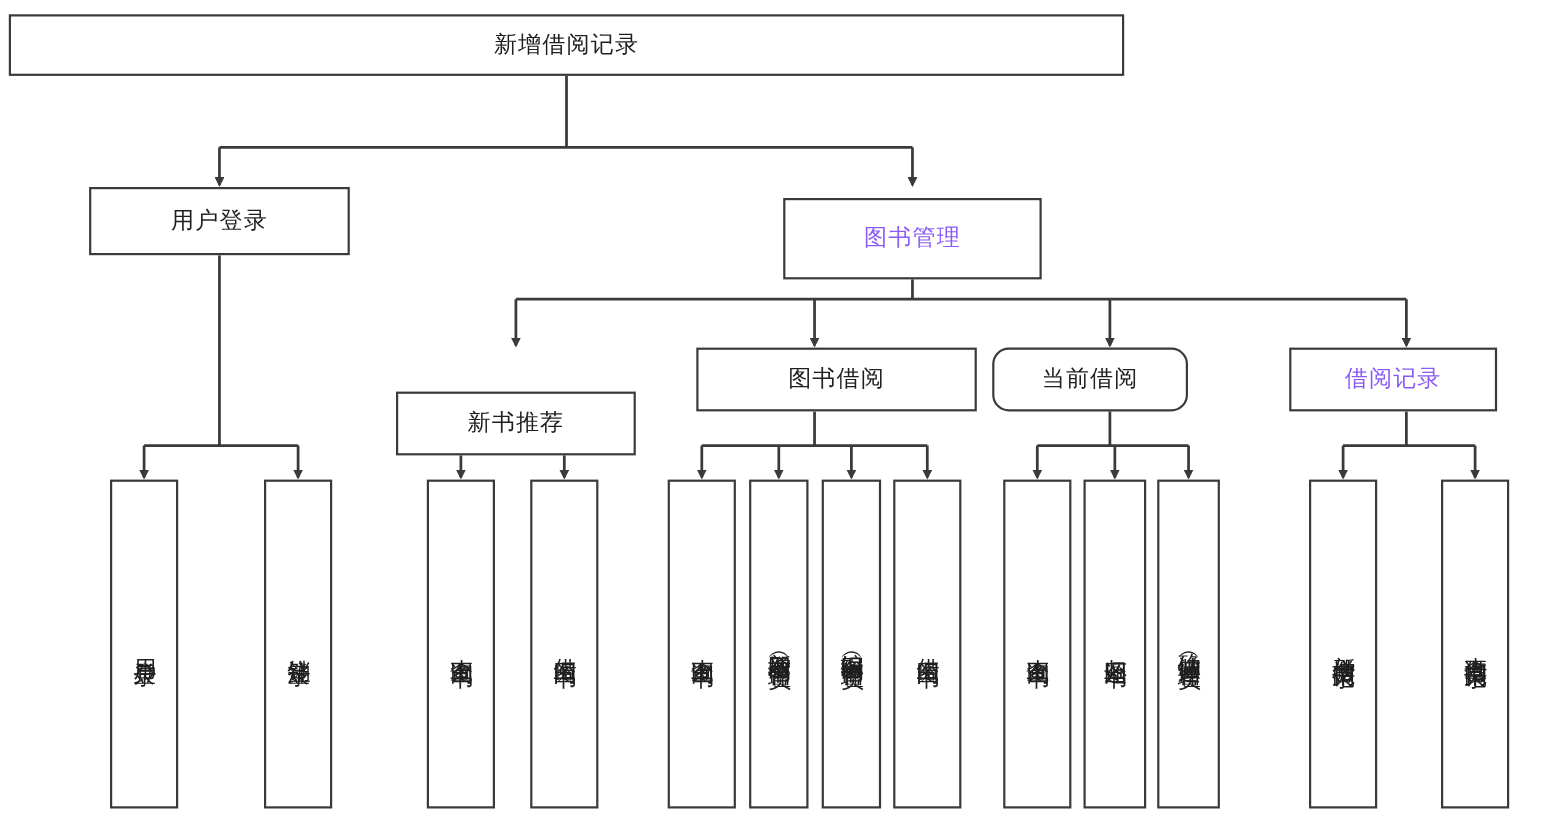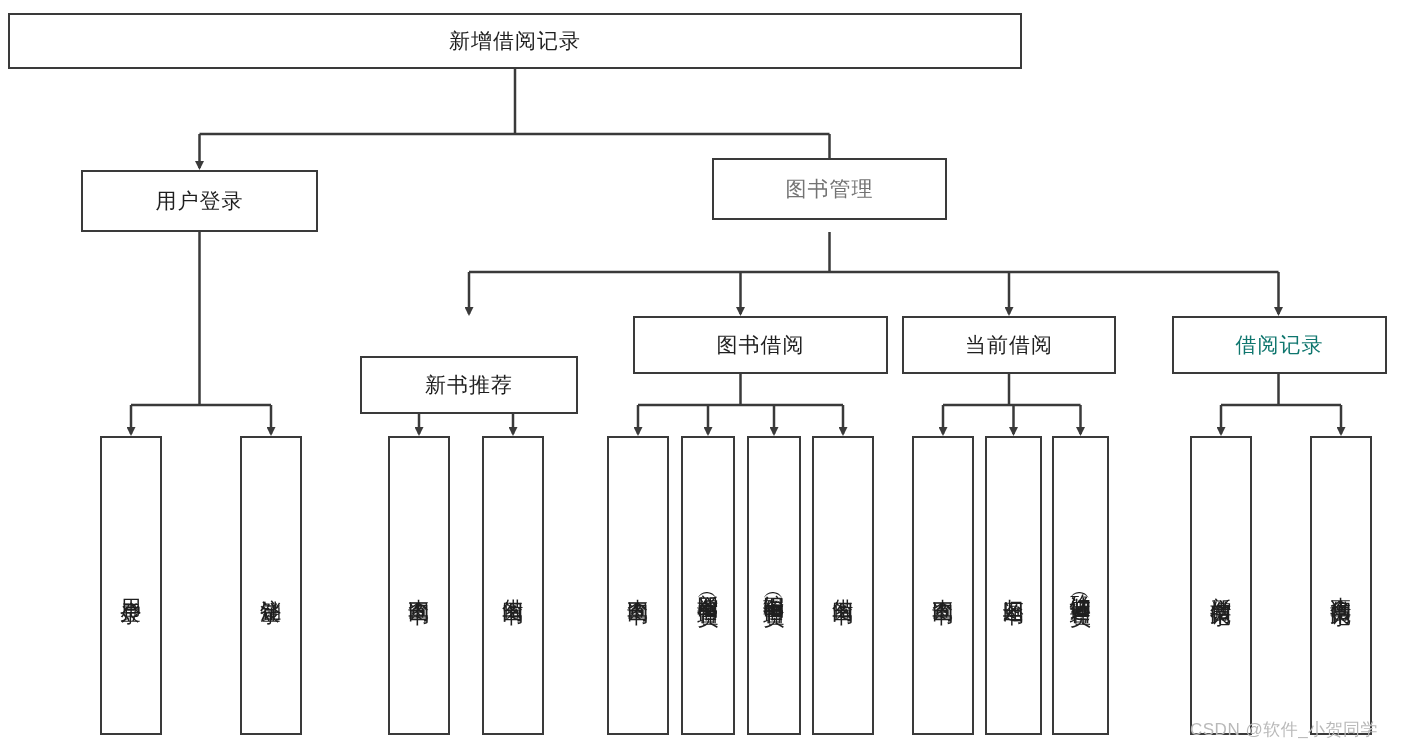--- a/index.html
+++ b/index.html
@@ -108,33 +108,33 @@
         <line x1="1341" y1="405" x2="1341" y2="434" stroke="#3a3a3a" stroke-width="2.5" marker-end="url(#arrowhead)"></line>
       </g>
   </svg>
   <div id="node-layer">
       <div class="node horizontal root" style="left: 8px; top: 13px; width: 1014px; height: 56px; border-color: rgb(58, 58, 58); background: rgb(255, 255, 255); color: rgb(31, 31, 31);">
         <span class="label">新增借阅记录</span>
       </div>
       <div class="node horizontal" style="left: 81px; top: 170px; width: 237px; height: 62px; border-color: rgb(58, 58, 58); background: rgb(255, 255, 255); color: rgb(31, 31, 31);">
         <span class="label">用户登录</span>
       </div>
-      <div class="node horizontal" style="left: 712px; top: 158px; width: 235px; height: 62px; border-color: rgb(58, 58, 58); background: rgb(255, 255, 255); color: #737373;">
+      <div class="node horizontal" style="left: 712px; top: 180px; width: 235px; height: 74px; border-color: rgb(58, 58, 58); background: rgb(255, 255, 255); color: #8b5cf6;">
         <span class="label">图书管理</span>
       </div>
       <div class="node horizontal" style="left: 360px; top: 316px; width: 218px; height: 58px; border-color: rgb(58, 58, 58); background: rgb(255, 255, 255); color: rgb(31, 31, 31); margin-top: 40px;">
         <span class="label">新书推荐</span>
       </div>
       <div class="node horizontal" style="left: 633px; top: 316px; width: 255px; height: 58px; border-color: rgb(58, 58, 58); background: rgb(255, 255, 255); color: rgb(31, 31, 31);">
         <span class="label">图书借阅</span>
       </div>
-      <div class="node horizontal" style="left: 902px; top: 316px; width: 214px; height: 58px; border-color: rgb(58, 58, 58); background: rgb(255, 255, 255); color: rgb(31, 31, 31);">
+      <div class="node horizontal" style="left: 902px; top: 316px; width: 178px; height: 58px; border-color: rgb(58, 58, 58); background: rgb(255, 255, 255); color: rgb(31, 31, 31); border-radius: 15px;">
         <span class="label">当前借阅</span>
       </div>
-      <div class="node horizontal" style="left: 1172px; top: 316px; width: 215px; height: 58px; border-color: rgb(58, 58, 58); background: rgb(255, 255, 255); color: #0f766e;">
+      <div class="node horizontal" style="left: 1172px; top: 316px; width: 189px; height: 58px; border-color: rgb(58, 58, 58); background: rgb(255, 255, 255); color: #8b5cf6;">
         <span class="label">借阅记录</span>
       </div>
       <div class="node vertical" style="left: 100px; top: 436px; width: 62px; height: 299px; border-color: rgb(58, 58, 58); background: rgb(255, 255, 255); color: rgb(31, 31, 31);">
         <span class="label">用户登录</span>
       </div>
       <div class="node vertical" style="left: 240px; top: 436px; width: 62px; height: 299px; border-color: rgb(58, 58, 58); background: rgb(255, 255, 255); color: rgb(31, 31, 31);">
         <span class="label">注销登录</span>
       </div>
       <div class="node vertical" style="left: 388px; top: 436px; width: 62px; height: 299px; border-color: rgb(58, 58, 58); background: rgb(255, 255, 255); color: rgb(31, 31, 31);">
         <span class="label">查询图书</span>
@@ -163,14 +163,13 @@
       <div class="node vertical" style="left: 1052px; top: 436px; width: 57px; height: 299px; border-color: rgb(58, 58, 58); background: rgb(255, 255, 255); color: rgb(31, 31, 31);">
         <span class="label">确认归还（管理员）</span>
       </div>
       <div class="node vertical" style="left: 1190px; top: 436px; width: 62px; height: 299px; border-color: rgb(58, 58, 58); background: rgb(255, 255, 255); color: rgb(31, 31, 31);">
         <span class="label">新增借阅记录</span>
       </div>
       <div class="node vertical" style="left: 1310px; top: 436px; width: 62px; height: 299px; border-color: rgb(58, 58, 58); background: rgb(255, 255, 255); color: rgb(31, 31, 31);">
         <span class="label">查询借阅记录</span>
       </div>
     </div>
-  <div class="watermark" style="left: 1190px; top: 718px;">CSDN @软件_小贺同学</div>
 </div>
 
 </body></html>

